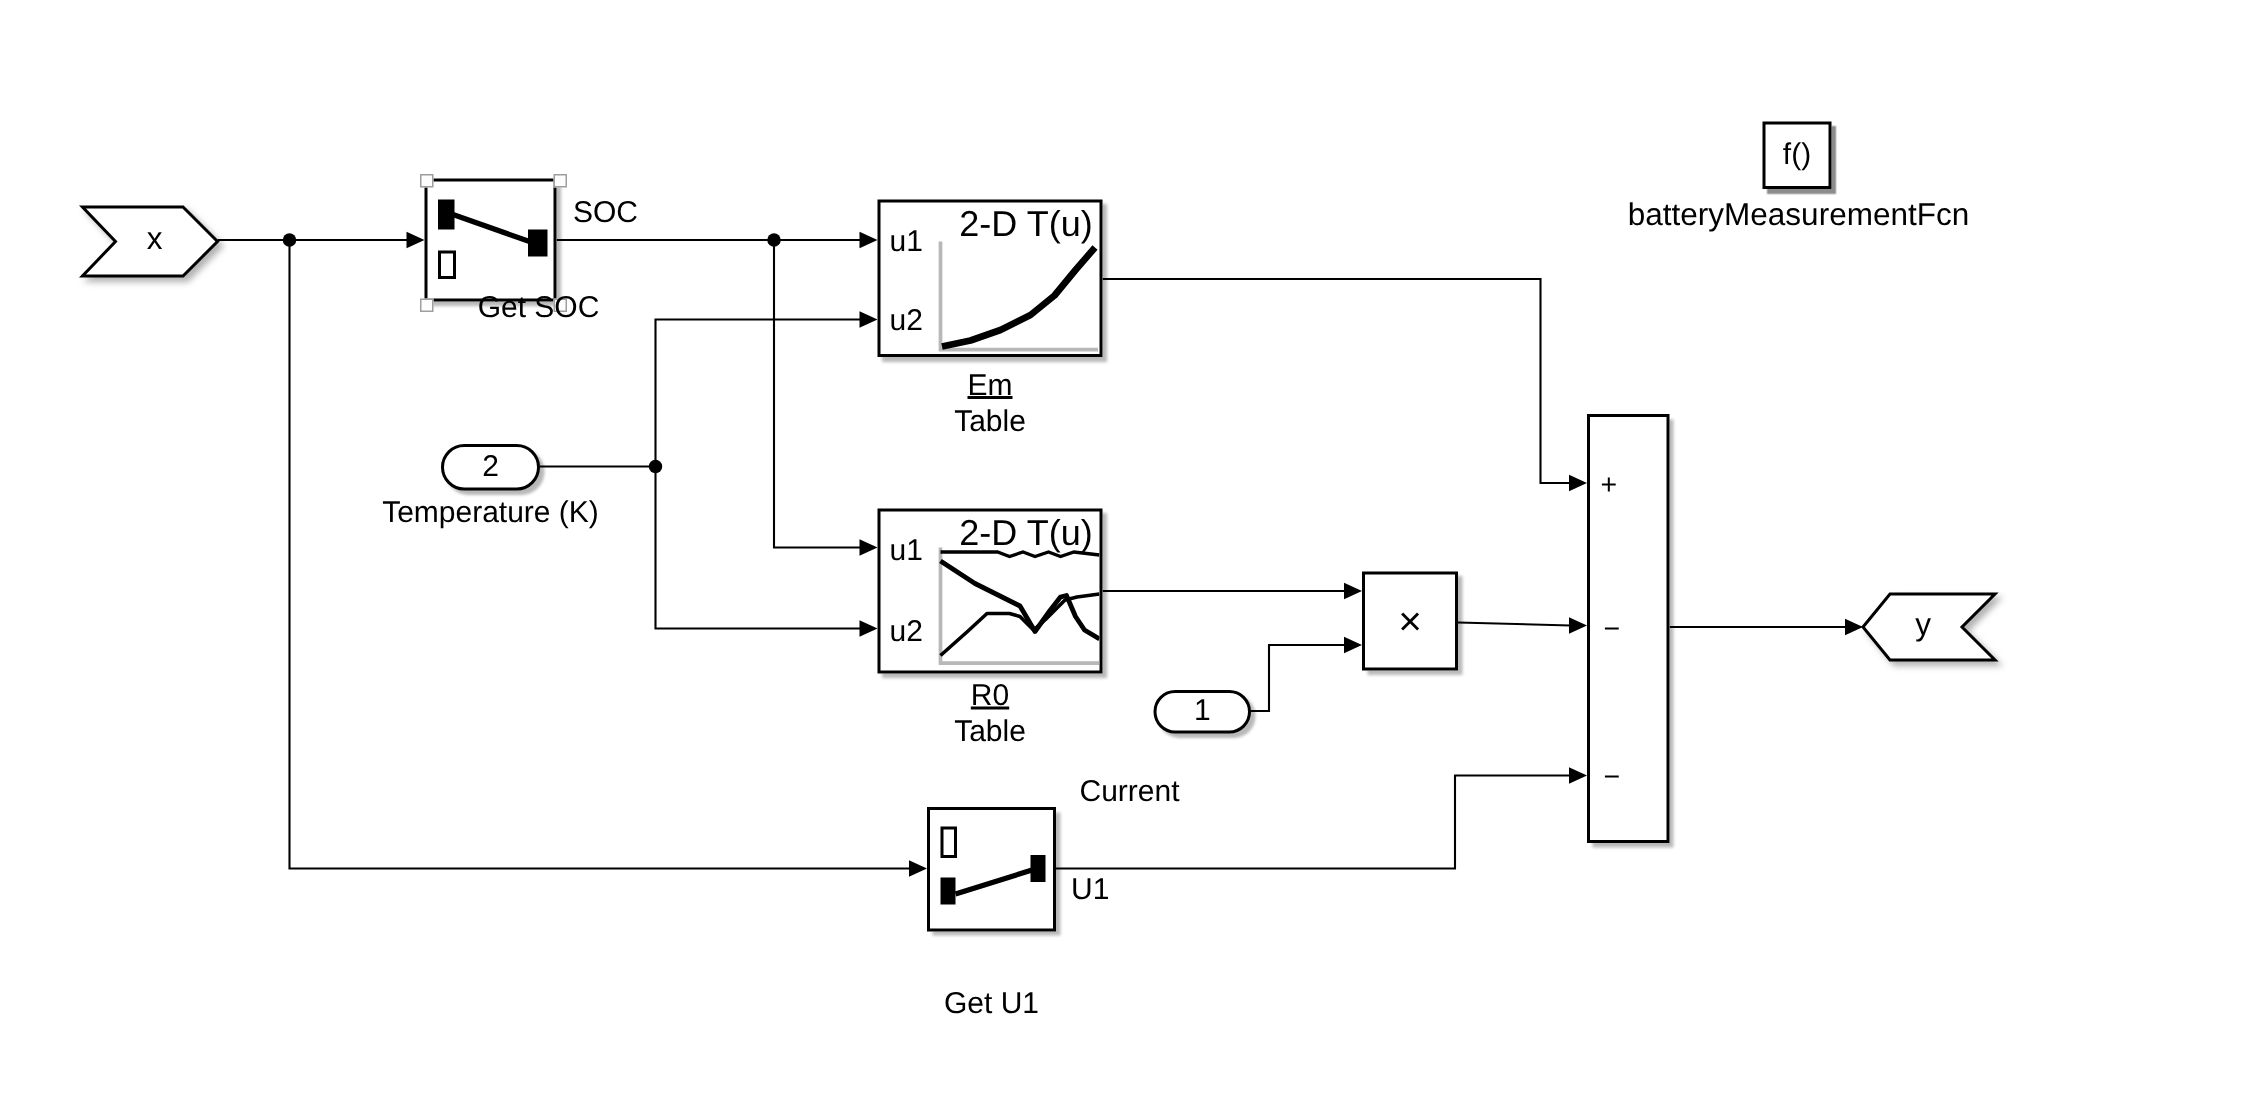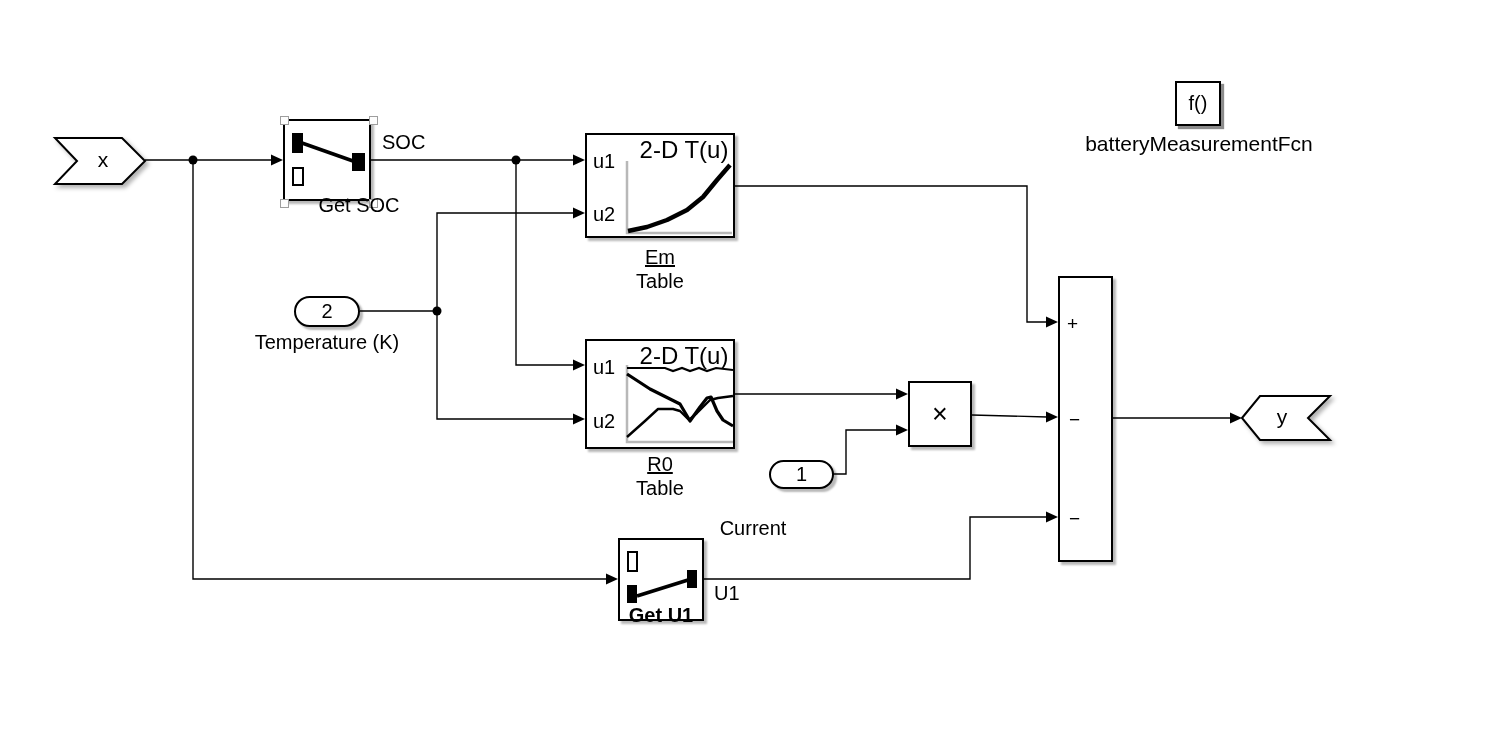--- a/index.html
+++ b/index.html
@@ -137,21 +137,21 @@
   </div>
 
   <div class="blk" style="left:618px;top:538px;width:86px;height:83px;">
     <svg width="82" height="79">
       <rect x="8" y="12" width="9" height="19" fill="none" stroke="#000" stroke-width="2"></rect>
       <rect x="7" y="45" width="10" height="18" fill="#000"></rect>
       <rect x="67" y="30" width="10" height="18" fill="#000"></rect>
       <line x1="17" y1="56" x2="68" y2="40" stroke="#000" stroke-width="3.5"></line>
     </svg>
   </div>
-  <div class="lbl" style="left:661px;top:604px;font-weight:bold;">Get U1</div>
+  <div class="lbl" style="left:661px;top:658px;">Get U1</div>
   <div class="sig" style="left:714px;top:582px;">U1</div>
 
   <svg class="argport" style="left:1238px;top:390px;" width="100" height="60">
     <polygon class="argshape" points="4,28 22,6 92,6 70,28 92,50 22,50" fill="#ffffff" stroke="#000000" stroke-width="2"></polygon>
   </svg>
   <div class="argtext" style="left:1282px;top:405px;">y</div>
 
   <div class="blk" style="left:1175px;top:81px;width:46px;height:45px;box-shadow:3px 3px 1px rgba(0,0,0,0.45);">
     <div class="fcntxt">f()</div>
   </div>

